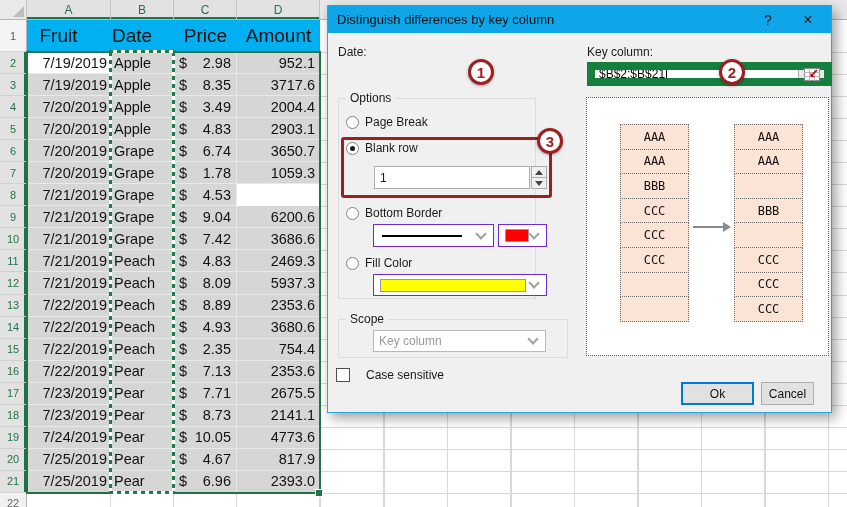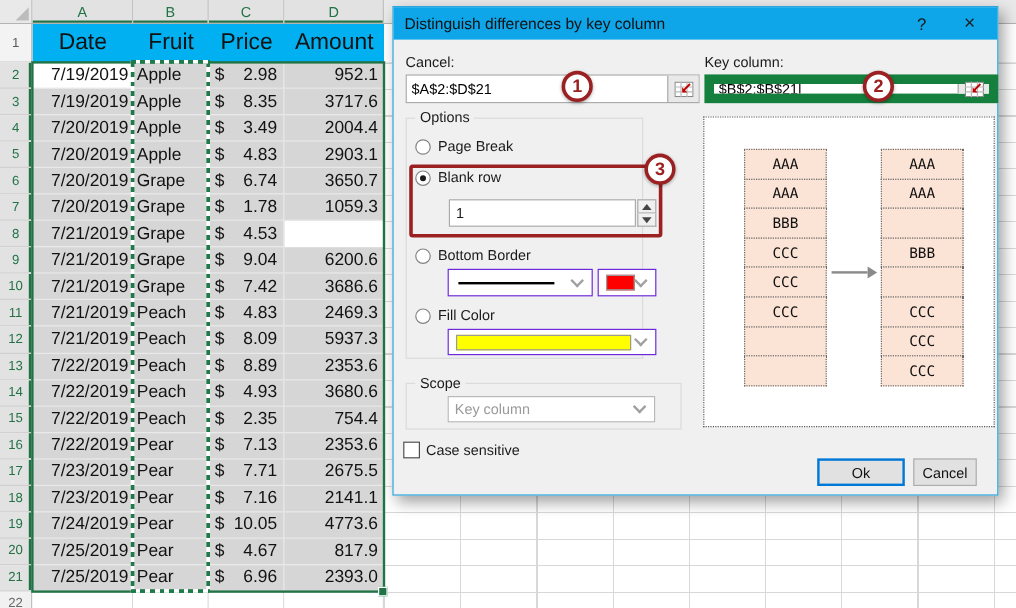--- a/index.html
+++ b/index.html
@@ -168,21 +168,21 @@
   .chev {
     width: 8px; height: 8px; border-right: 2px solid #A0A0A0; border-bottom: 2px solid #A0A0A0;
     transform: rotate(45deg); margin: -4px 8px 0 auto; flex: none;
   }
   .line-sample { width: 80px; border-top: 2px solid #000; margin-left: 8px; }
   .swatch { height: 13px; border: 1px solid #9A9A9A; }
   .swatch.red { width: 24px; margin-left: 6px; }
   .swatch.yellow { width: 146px; margin-left: 6px; }
   .ddtext { margin-left: 5px; color: #9A9A9A; }
 
-  .checkbox-row { position:absolute; display:flex; align-items:center; font-size:12px; }
+  .checkbox-row { position:absolute; display:flex; align-items:center; font-size:12px;gap:11px; }
   .checkbox { width:14px; height:14px; border:1px solid #4F4F4F; background:#fff; margin-right:5px; flex:none; }
 
   .preview {
     position: absolute; left: 258px; top: 91px; width: 243px; height: 259px;
     background: #fff; border: 1px dotted #5A5A5A;
   }
   .pstack { position: absolute; top: 26px; width: 69px; }
   .pstack.before { left: 33px; }
   .pstack.after  { left: 147px; }
   .pcell {
@@ -213,22 +213,22 @@
     <div class="corner"></div>
     <div class="colh a">A</div>
     <div class="colh b">B</div>
     <div class="colh c">C</div>
     <div class="colh d">D</div>
     <div class="colh-rest"></div>
   </div>
 
   <div class="row1-header">1</div>
   <div class="row1-band">
+    <div class="hcell b">Fruit</div>
     <div class="hcell a">Date</div>
-    <div class="hcell b">Fruit</div>
     <div class="hcell c">Price</div>
     <div class="hcell d">Amount</div>
   </div>
 
   <div id="sheet-rows">
       <div class="srow">
         <div class="rh sel">2</div>
         <div class="cell date active">7/19/2019</div>
         <div class="cell fruit">Apple</div>
         <div class="cell price">
@@ -385,21 +385,21 @@
           <span>7.71</span>
         </div>
         <div class="cell amount">2675.5</div>
       </div>
       <div class="srow">
         <div class="rh sel">18</div>
         <div class="cell date">7/23/2019</div>
         <div class="cell fruit">Pear</div>
         <div class="cell price">
           <span>$</span>
-          <span>7.16</span>
+          <span>8.73</span>
         </div>
         <div class="cell amount">2141.1</div>
       </div>
       <div class="srow">
         <div class="rh sel">19</div>
         <div class="cell date">7/24/2019</div>
         <div class="cell fruit">Pear</div>
         <div class="cell price">
           <span>$</span>
           <span>10.05</span>
@@ -442,34 +442,23 @@
   <div class="sel-border"></div>
   <div class="fill-handle"></div>
 
   <div class="dialog">
     <div class="titlebar">
       <span>Distinguish differences by key column</span>
     </div>
     <div class="tb-btn tb-help">?</div>
     <div class="tb-btn tb-close">×</div>
 
-    <div class="dlabel" style="left:10px; top:39px;">Cancel:</div>
+    <div class="dlabel" style="left:10px; top:39px;">Date:</div>
     <div class="dlabel" style="left:259px; top:39px;">Key column:</div>
 
-    <div class="refedit" style="left:10px; top:56px; width:245px;">
-      <div class="ref-text">$A$2:$D$21</div>
-      <div class="ref-btn">
-        <svg width="16" height="13" viewBox="0 0 16 13">
-          <rect x="0.5" y="0.5" width="15" height="12" fill="#FFF" stroke="#8A8A8A"></rect>
-          <path d="M0 4.5h16 M0 8.5h16 M5.5 0v13 M10.5 0v13" stroke="#B9B9B9" stroke-width="1" fill="none"></path>
-          <path d="M13 2 L7.5 7.5" stroke="#C00000" stroke-width="1.6"></path>
-          <polygon points="6.5,9 6.5,4.8 10.7,9" fill="#C00000"></polygon>
-        </svg>
-      </div>
-    </div>
 
     <div class="refedit focus" style="left:259px; top:56px; width:245px;">
       <div class="ref-text">
         <span>$B$2:$B$21</span>
           <span class="caret"></span>
       </div>
       <div class="ref-btn">
         <svg width="16" height="13" viewBox="0 0 16 13">
           <rect x="0.5" y="0.5" width="15" height="12" fill="#FFF" stroke="#8A8A8A"></rect>
           <path d="M0 4.5h16 M0 8.5h16 M5.5 0v13 M10.5 0v13" stroke="#B9B9B9" stroke-width="1" fill="none"></path>

